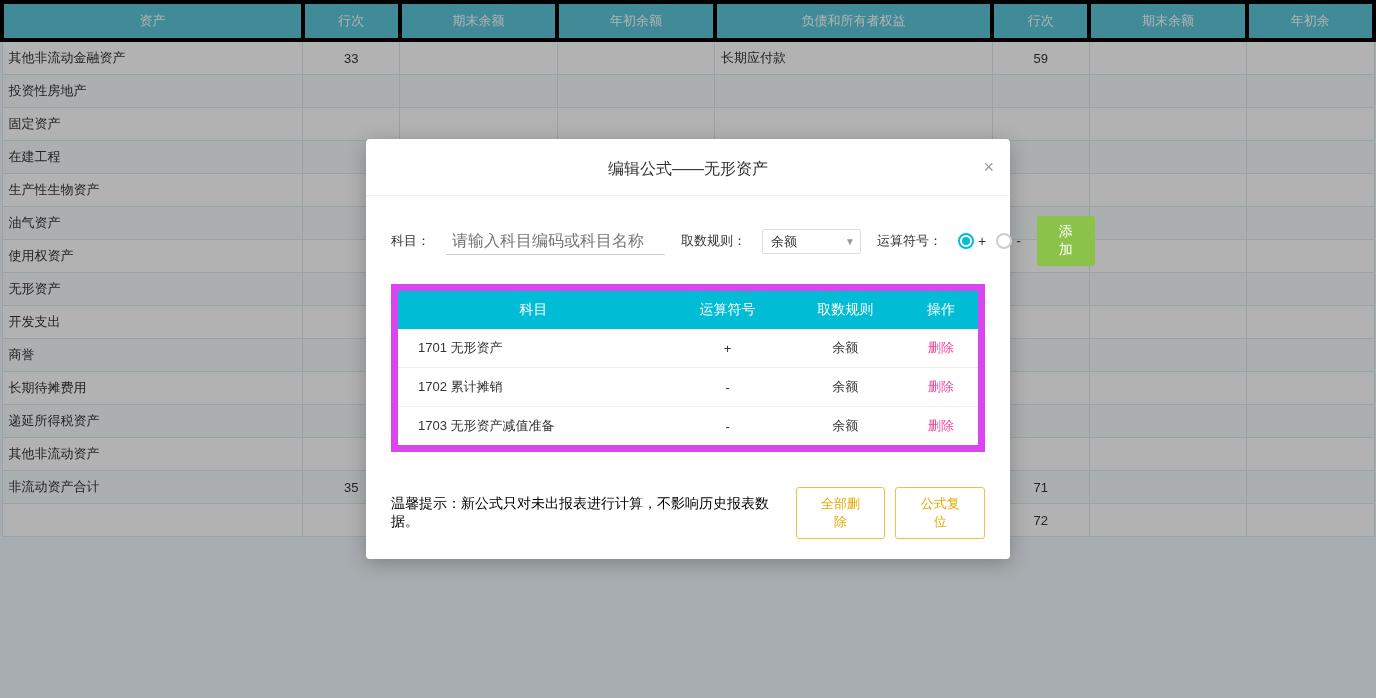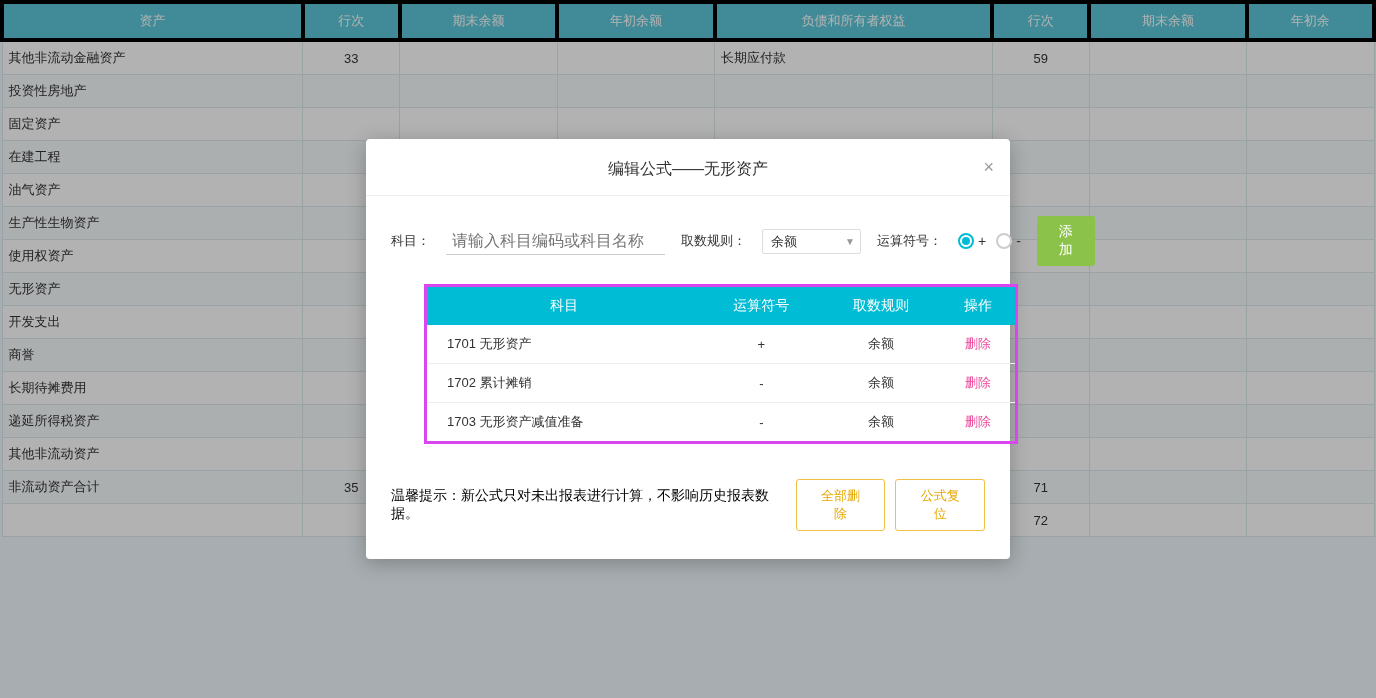--- a/index.html
+++ b/index.html
@@ -204,22 +204,21 @@
       padding: 7px 22px;
       font-size: 14px;
       cursor: pointer;
       margin-left: auto;
     }
 
     
     .data-table {
       width: 100%;
       border-collapse: collapse;
-      border: 3px solid #d946ef;
-      margin-left: 33px;
+      border: 7px solid #d946ef;
     }
 
     .data-table thead tr {
       background: #00bcd4;
     }
 
     .data-table thead th {
       color: #fff;
       padding: 10px 8px;
       text-align: center;
@@ -334,31 +333,31 @@
           <td style="text-align: left;">在建工程</td>
           <td></td>
           <td></td>
           <td></td>
           <td style="text-align: left;"></td>
           <td></td>
           <td></td>
           <td></td>
         </tr>
         <tr>
+          <td style="text-align: left;">生产性生物资产</td>
+          <td></td>
+          <td></td>
+          <td></td>
+          <td style="text-align: left;"></td>
+          <td></td>
+          <td></td>
+          <td></td>
+        </tr>
+        <tr>
           <td style="text-align: left;">油气资产</td>
-          <td></td>
-          <td></td>
-          <td></td>
-          <td style="text-align: left;"></td>
-          <td></td>
-          <td></td>
-          <td></td>
-        </tr>
-        <tr>
-          <td style="text-align: left;">生产性生物资产</td>
           <td></td>
           <td></td>
           <td></td>
           <td style="text-align: left;"></td>
           <td></td>
           <td></td>
           <td></td>
         </tr>
         <tr>
           <td style="text-align: left;">使用权资产</td>

